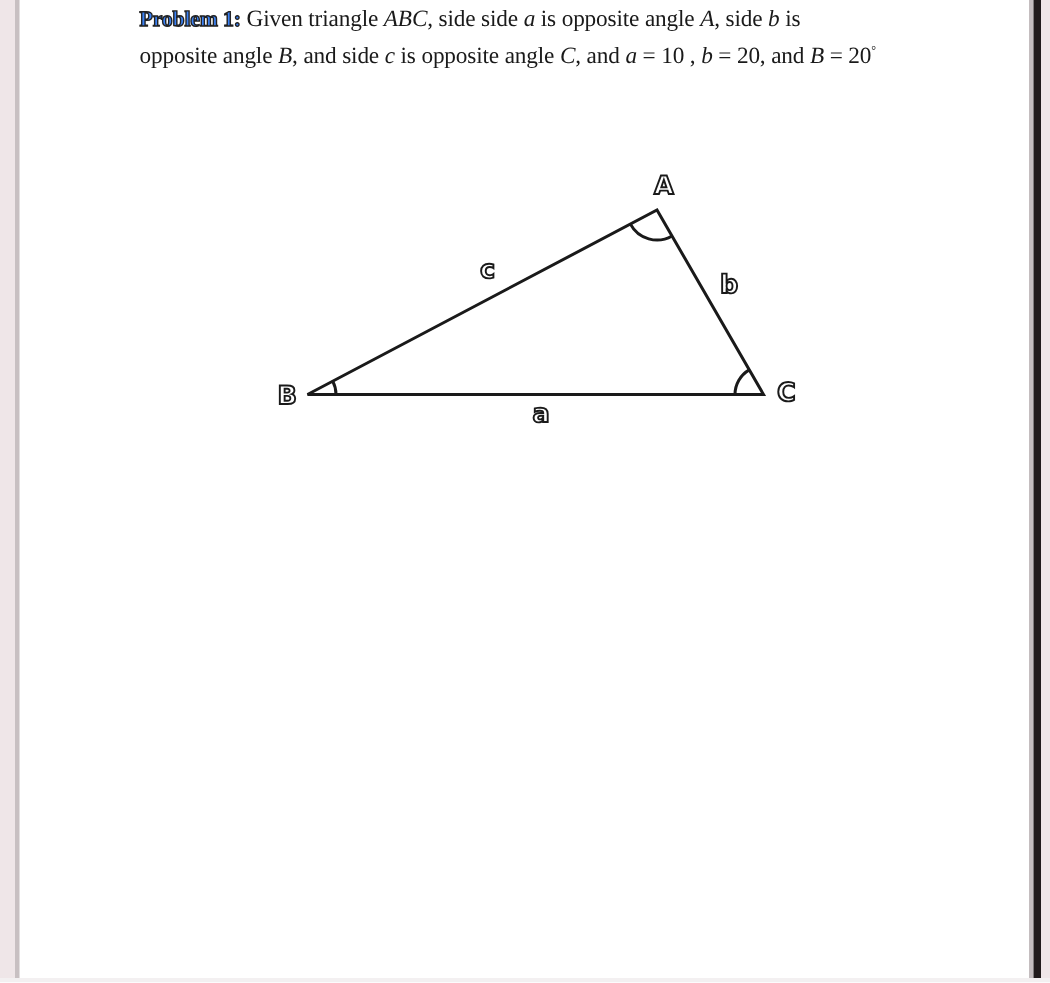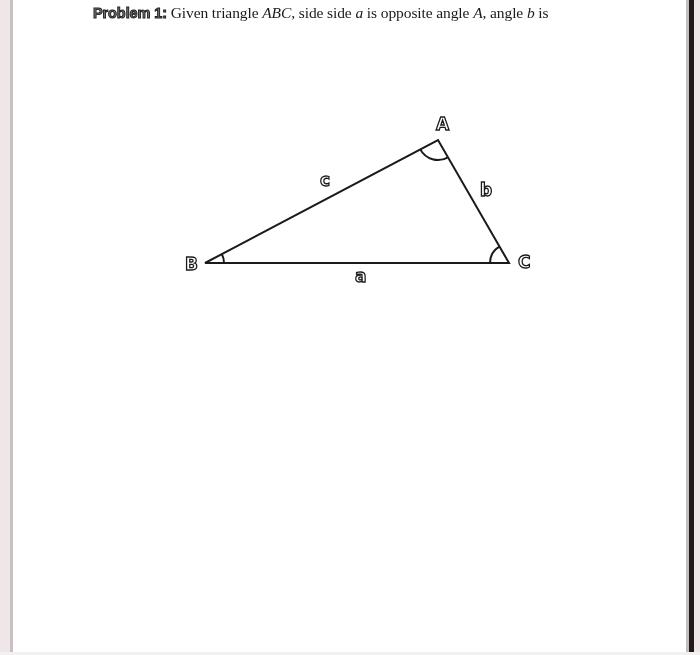--- a/index.html
+++ b/index.html
@@ -35,24 +35,24 @@
   }
   .problem {
     position: absolute; left: 93px; top: 3px; width: 560px;
     font-size: 15.5px; line-height: 20px; letter-spacing: -0.1px;
   }
   .problem .line { white-space: nowrap; height: 20px; }
   .problem .line2 { margin-top: 1px; }
   .problem .line3 { margin-top: -2px; }
   .prob-label {
     font-weight: bold;
-    color: #737373;
+    color: #3b82f6;
     -webkit-text-stroke: 0.9px #222;
     text-shadow: 0 0 0.6px #222;
-    font-family: Liberation Sans, sans-serif;
+    font-family: Liberation Serif, serif;
     font-size: 14.5px;
   }
   i.var { }
   sup.deg { font-size: 8px; vertical-align: 6px; }
   .figure { position: absolute; left: 0; top: 0; }
   .fig-label {
     position: absolute; font-family: "DejaVu Sans", sans-serif;
     font-size: 17px; color: #fff;
     -webkit-text-stroke: 1.3px #1a1a1a;
     font-weight: bold; line-height: 1;
@@ -64,21 +64,24 @@
 <div class="edge-left"></div>
 <div class="edge-left-line"></div>
 <div class="edge-right-gray"></div>
 <div class="edge-right-dark"></div>
 <div class="edge-right-pink"></div>
 <div class="edge-bottom"></div>
 
 <div class="problem">
   <div class="line line1">
     <span class="prob-label">Problem 1:</span>
-    <span>Given triangle </span><i class="var">ABC</i><span>, side side </span><i class="var">a</i><span> is opposite angle </span><i class="var">A</i><span>, angle </span><i class="var">b</i><span> is</span>
+    <span>Given triangle </span><i class="var">ABC</i><span>, side side </span><i class="var">a</i><span> is opposite angle </span><i class="var">A</i><span>, side </span><i class="var">b</i><span> is</span>
+  </div>
+  <div class="line line2">
+    <span>opposite angle </span><i class="var">B</i><span>, and side </span><i class="var">c</i><span> is opposite angle </span><i class="var">C</i><span>, and </span><i class="var">a</i><span> = 10 , </span><i class="var">b</i><span> = 20, and </span><i class="var">B</i><span> = 20</span><sup class="deg">°</sup>
   </div>
 </div>
 
 <svg class="figure" width="700" height="655">
   <g stroke="#1a1a1a" stroke-width="2" fill="none" stroke-linejoin="miter">
     <polygon points="205,263 438,140 509,263"></polygon>
 
     <path d="M 224 263 A 19 19 0 0 0 221.8 254.1"></path>
     <path d="M 420.3 149.4 A 20 20 0 0 0 448 157.3"></path>
     <path d="M 490 263 A 19 19 0 0 1 499.5 246.6"></path>

